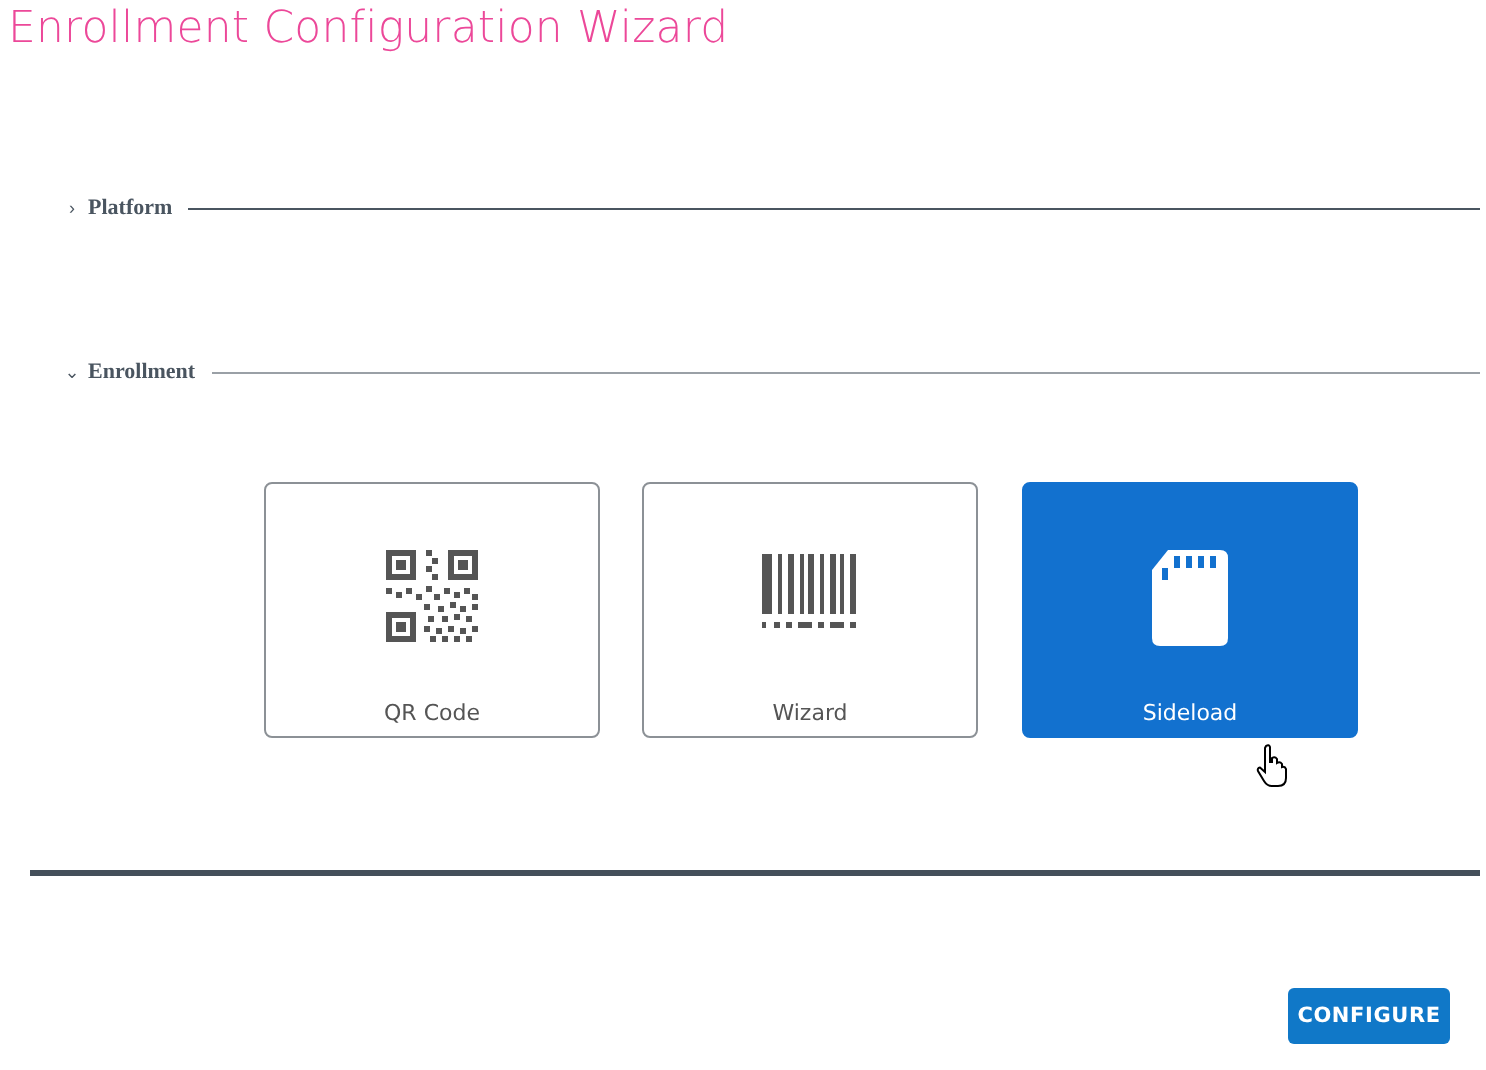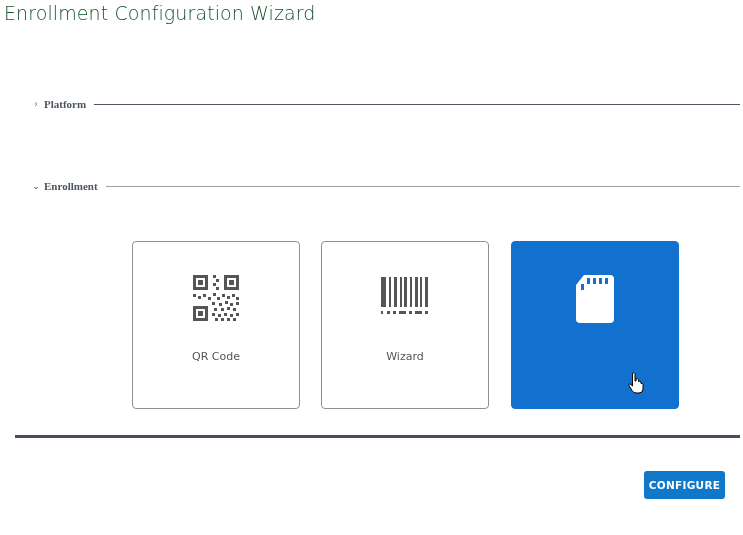--- a/index.html
+++ b/index.html
@@ -1,55 +1,55 @@
 <!DOCTYPE html>
 <html><head>
   <meta charset="utf-8">
   <style>
     html, body { margin: 0; padding: 0; }
     body {
       width: 743px; height: 535px; background: #ffffff; position: relative; overflow: hidden;
       font-family: "Liberation Sans", "DejaVu Sans", sans-serif; color: #333;
     }
     .title {
-      position: absolute; left: 4px; top: 2px; font-size: 19px; color: #14532d;
+      position: absolute; left: 4px; top: 2px; font-size: 22px; color: #ec4899;
       font-family: "DejaVu Sans", sans-serif; font-weight: 300; letter-spacing: 0.1px;
     }
     .section-header {
       position: absolute; left: 30px; right: 3px; height: 14px; display: flex; align-items: center;
       cursor: pointer;
     }
     .section-header .chev {
       width: 12px; font-size: 9px; color: #4a5560; display: inline-block; text-align: center;
     }
     .section-header .label {
       font-size: 11px; font-weight: bold; color: #4a5560; margin-left: 2px; margin-right: 8px;
       font-family: Liberation Serif, serif;
     }
     .section-header .rule { flex: 1; height: 1px; background: #4a5560; }
     .section-header.open .rule { background: #9aa0a6; }
     #platform { top: 97px; }
     #enrollment { top: 179px; }
     .card {
-      position: absolute; top: 241px; width: 168px; height: 168px; border: 1px solid #8c9196;
+      position: absolute; top: 241px; width: 168px; height: 128px; border: 1px solid #8c9196;
       border-radius: 4px; background: #fff; box-sizing: border-box; cursor: pointer;
     }
     .card .icon { position: absolute; left: 50%; top: 33px; transform: translateX(-50%); }
     .card .clabel {
       position: absolute; left: 0; right: 0; top: 108px; text-align: center; font-size: 11px; color: #555;
       font-family: "DejaVu Sans", sans-serif;
     }
     #card-qr { left: 132px; }
     #card-barcode { left: 321px; }
     #card-sideload { left: 511px; background: #1271cf; border-color: #1271cf; }
     #card-sideload .clabel { color: #ffffff; }
     .cursor { position: absolute; left: 116px; top: 130px; }
     .divider { position: absolute; left: 15px; width: 725px; top: 435px; height: 3px; background: #444f5a; }
     .configure {
-      position: absolute; left: 644px; top: 471px; width: 81px; height: 28px; background: #1078c8;
+      position: absolute; left: 644px; top: 494px; width: 81px; height: 28px; background: #1078c8;
       color: #fff; border: none; border-radius: 3px; font-size: 10.5px; font-weight: bold;
       font-family: "DejaVu Sans", sans-serif; letter-spacing: 0.3px; cursor: pointer;
       display: flex; align-items: center; justify-content: center;
     }
   </style>
 </head>
 <body>
 
 <div class="title">Enrollment Configuration Wizard</div>
 
@@ -142,20 +142,21 @@
   <svg class="icon" width="38" height="48" viewBox="0 0 38 48">
     <path d="M8 0 H34 Q38 0 38 4 V44 Q38 48 34 48 H4 Q0 48 0 44 V10 Z" fill="#fff"></path>
     <g fill="#1271cf">
       <rect x="5" y="9" width="3" height="6"></rect>
         <rect x="11" y="3" width="3" height="6"></rect>
         <rect x="17" y="3" width="3" height="6"></rect>
       <rect x="23" y="3" width="3" height="6"></rect>
         <rect x="29" y="3" width="3" height="6"></rect>
     </g>
   </svg>
+  <div class="clabel">Sideload</div>
   <svg class="cursor" width="16" height="22" viewBox="0 0 16 22">
     <path d="M5 1 Q6.5 0 7 1.5 V9 L8 9 V7 Q9.5 6 10.5 7.5 V9.5 Q12 8.5 13 10 V11.5 Q14.5 11 15 12.5 V17 Q15 21 11 21 H8 Q5.5 21 4 18.5 L1 13.5 Q0.5 12 2 11.8 L4.5 14 V2 Z" fill="#fff" stroke="#000" stroke-width="1"></path>
   </svg>
 </div>
 
 <div class="divider"></div>
 
 <button class="configure">CONFIGURE</button>
 
 </body></html>

